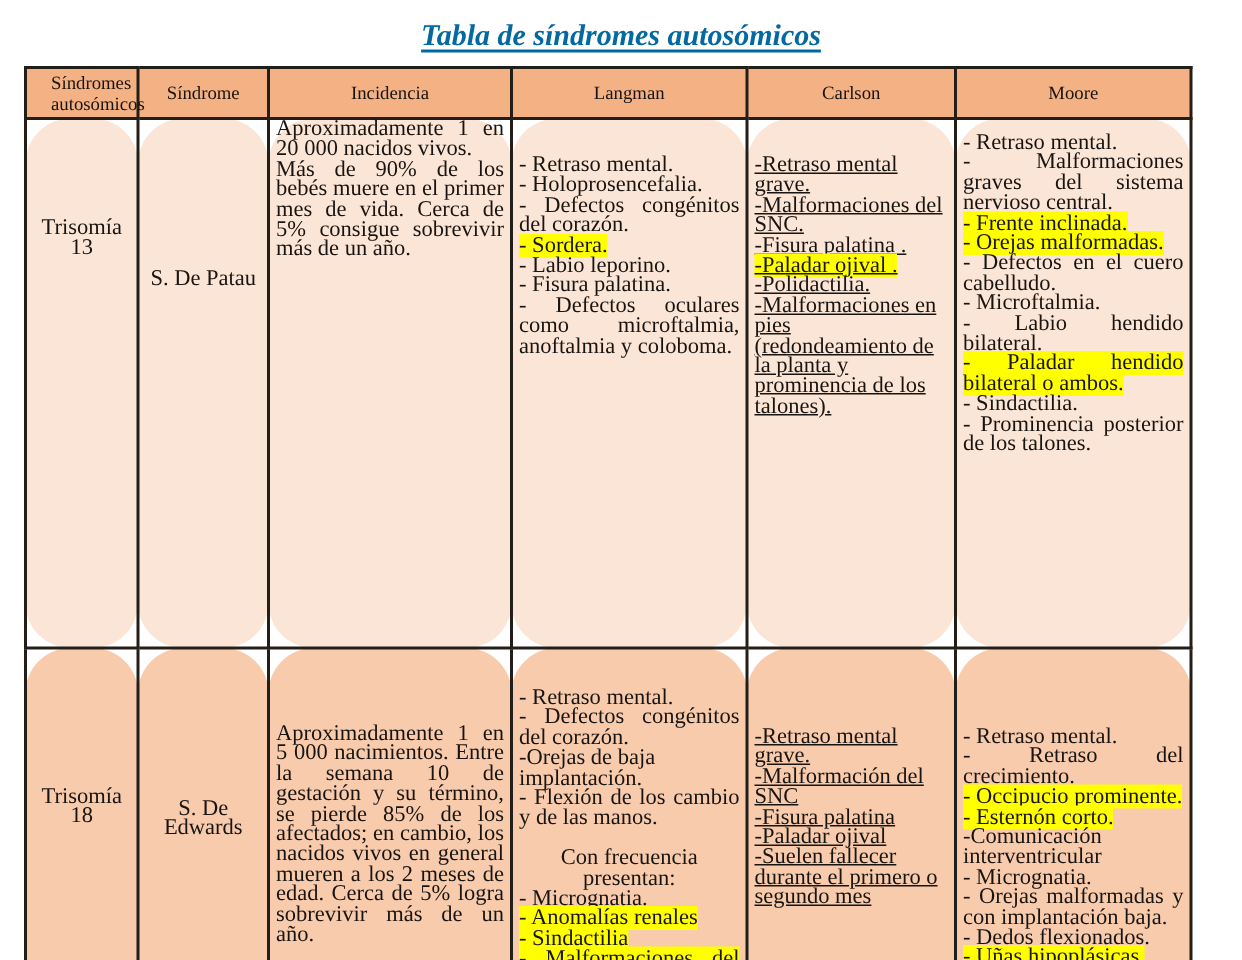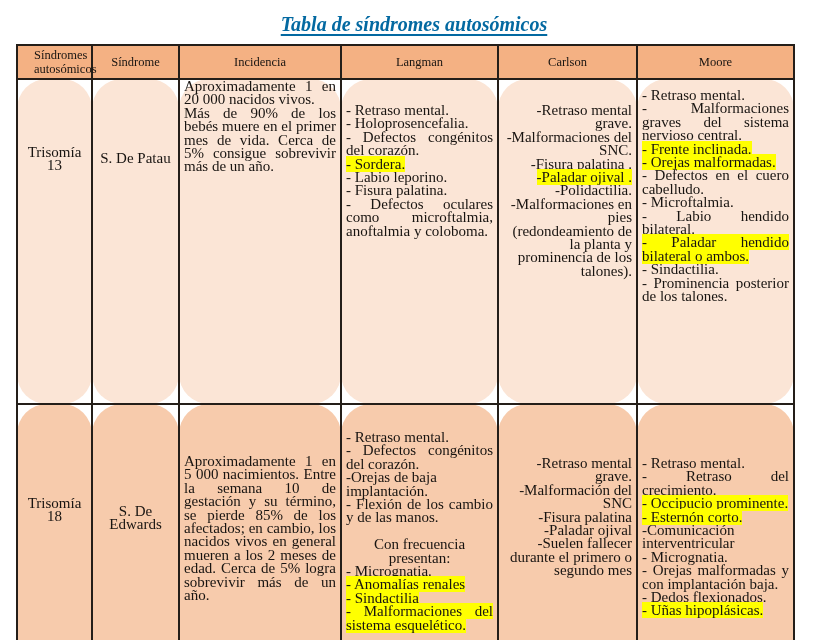--- a/index.html
+++ b/index.html
@@ -24,28 +24,28 @@
   .synd thead th{
     background:var(--header-bg,#F4B183);
     text-align:center;vertical-align:middle;
     font-size:12.5px;line-height:14px;height:27px;padding:2px 16px;
   }
   .synd tbody td{font-size:15px;line-height:13.4px;border-radius:30px;}
   tr.r1 td{background:var(--row1-bg,#FBE5D6);height:251px;}
   tr.r2 td{background:var(--row2-bg,#F7CBAC);height:268px;}
   .c-trisomy,.c-syndrome{text-align:center;}
   .c-incidence .li,.c-langman .li,.c-moore .li{text-align:justify;}
-  .c-carlson .li{text-align:right;}
+  .c-carlson .li{text-align:left;text-decoration:underline;}
   .li.center{text-align:center;}
   .li.blank{height:13.4px;}
   .li.stretch{text-align:justify;text-align-last:justify;margin-top:31px;}
   .hl{background:var(--highlight,#FFFF00);}
   
   .r1 .c-trisomy{padding-top:66px;}
-  .r1 .c-syndrome{padding-top:72px;}
+  .r1 .c-syndrome{padding-top:100px;}
   .r1 .c-incidence{}
   .r1 .c-langman{padding-top:24px;}
   .r1 .c-carlson{padding-top:24px;}
   .r1 .c-moore{padding-top:9px;}
   .r2 .c-trisomy{padding-top:92px;}
   .r2 .c-syndrome{padding-top:100px;}
   .r2 .c-incidence{padding-top:50px;}
   .r2 .c-langman{padding-top:26px;}
   .r2 .c-carlson{padding-top:52px;}
   .r2 .c-moore{padding-top:52px;}

